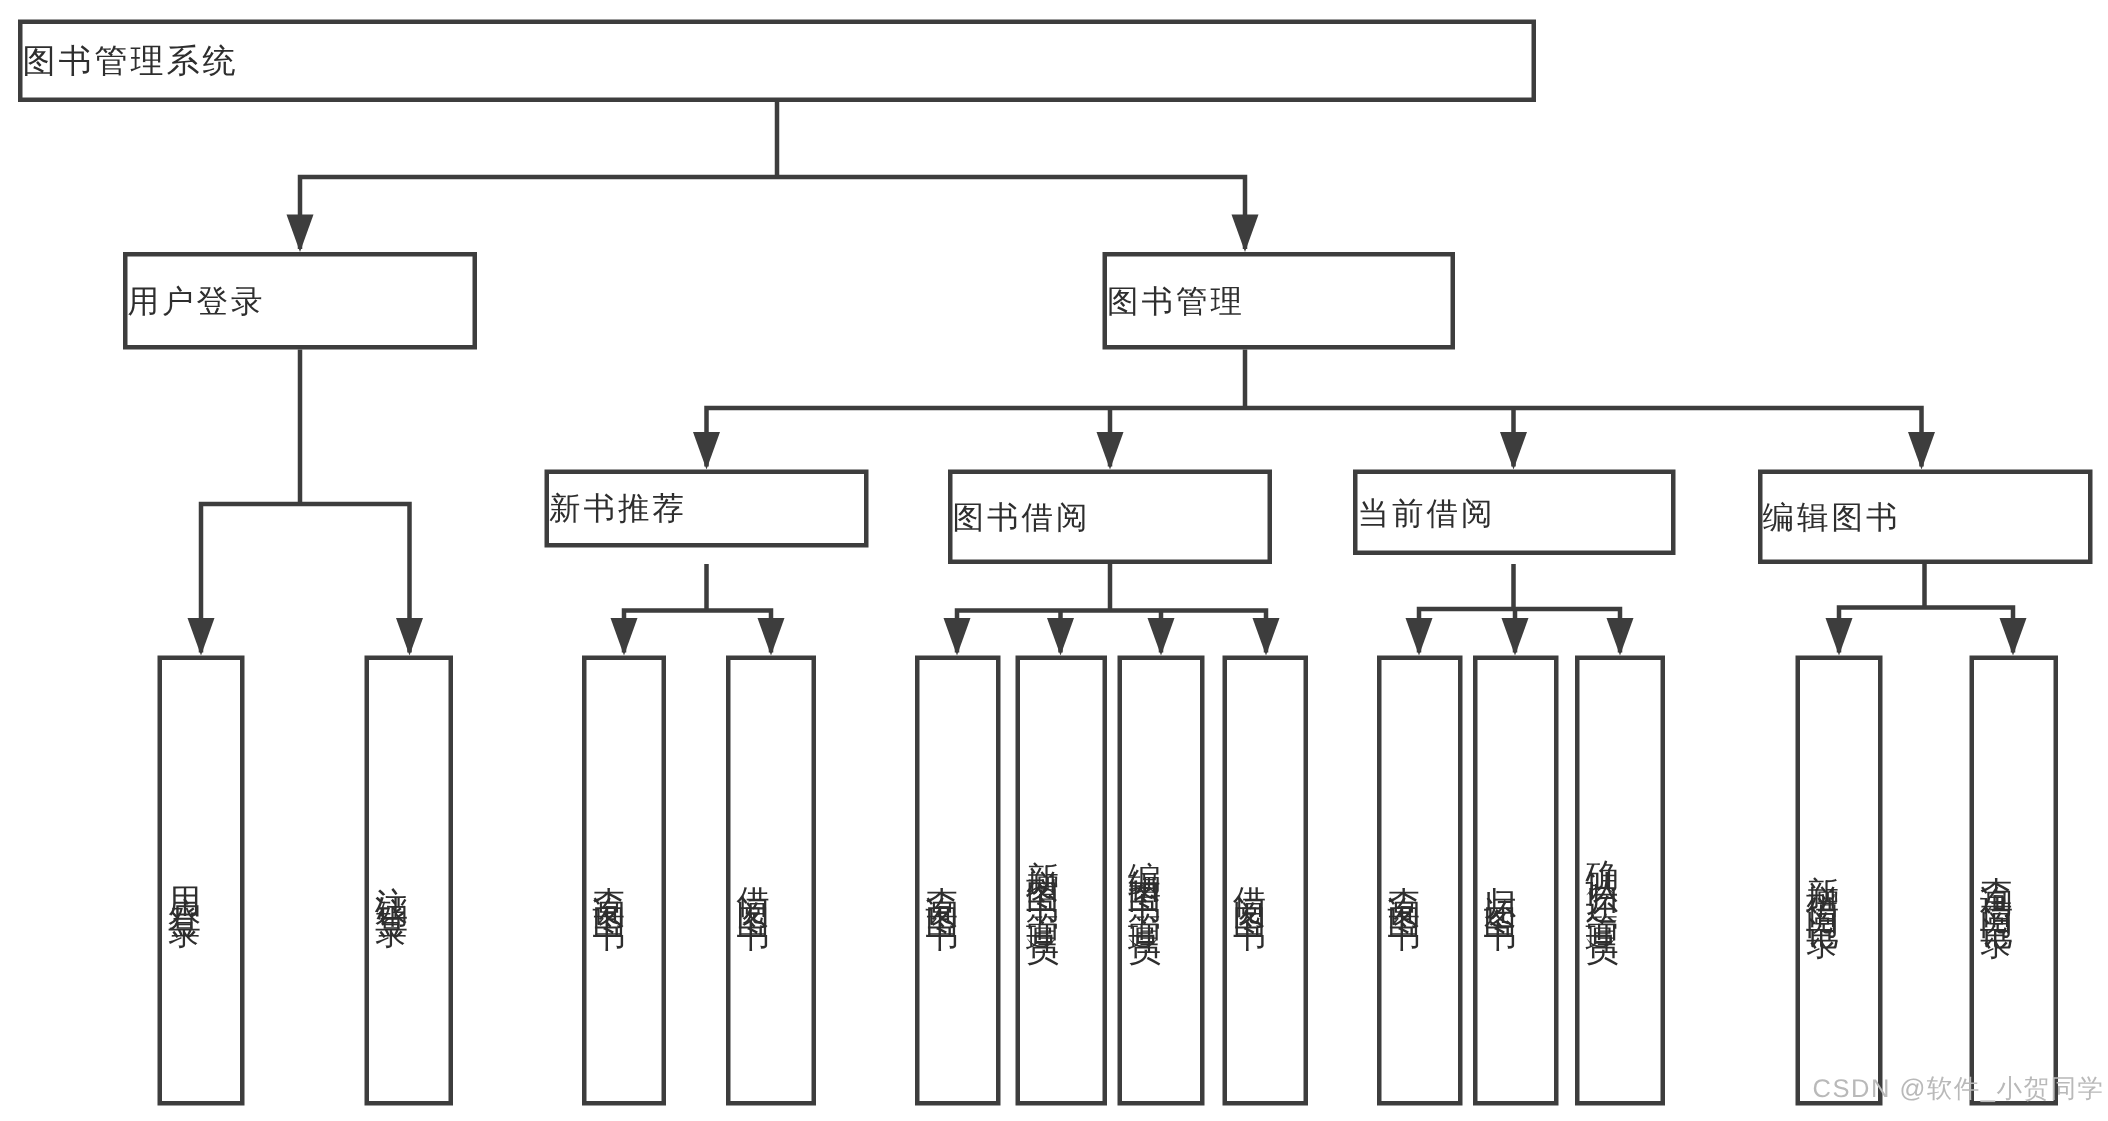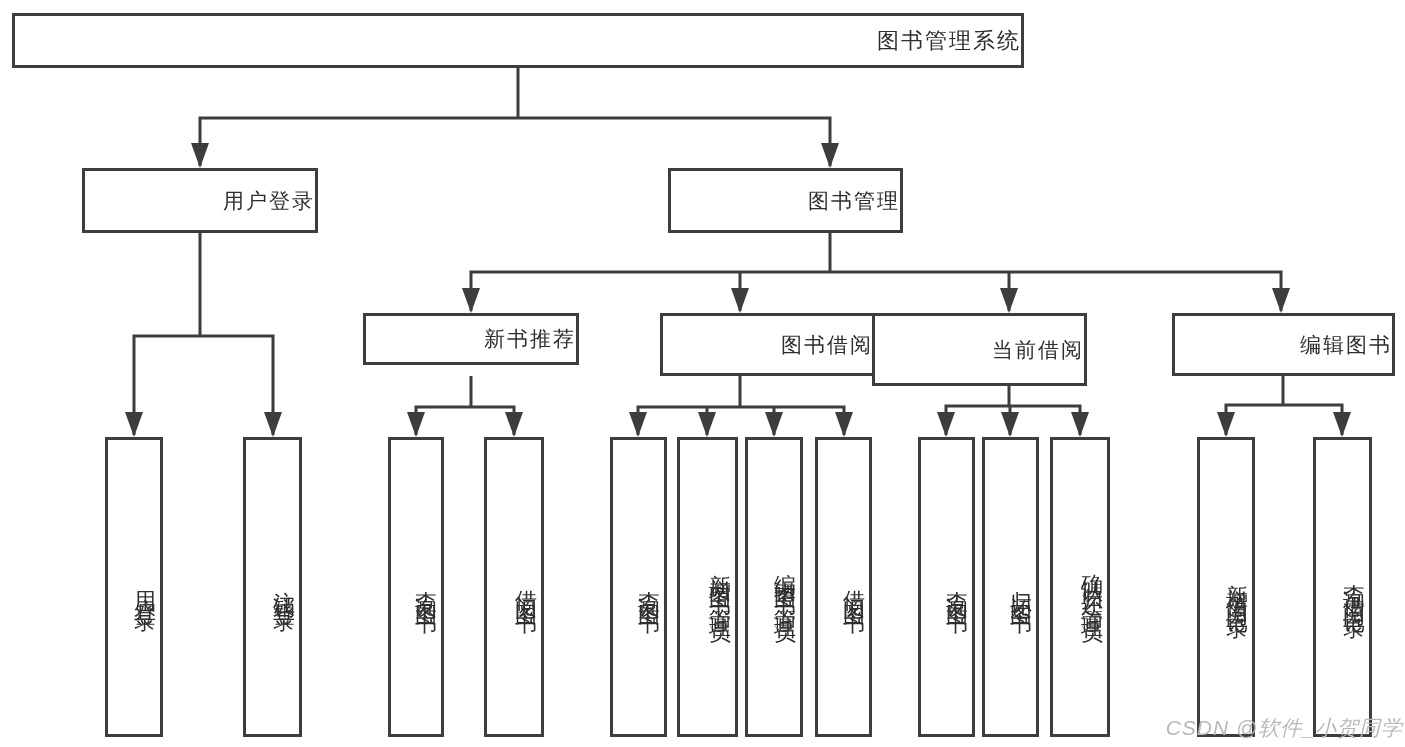--- a/index.html
+++ b/index.html
@@ -19,47 +19,46 @@
     overflow:hidden;
   }
   .connectors{
     position:absolute;left:0;top:0;width:1405px;height:747px;
     z-index:0;
   }
   .node{
     position:absolute;
     background:var(--box-fill);
     border:3px solid var(--line);
-    display:flex;align-items:center;justify-content:flex-end;
+    display:flex;align-items:center;justify-content:flex-start;
     z-index:1;
   }
   .hbox span{
     font-size:21px;
     letter-spacing:2px;
     color:var(--text);
     white-space:nowrap;
   }
   .hbox.root span{font-size:22px;}
   .vbox span{
     writing-mode:vertical-rl;
     text-orientation:mixed;
     font-size:22px;
     letter-spacing:7px;
     color:var(--text);
     white-space:nowrap;
   }
   .watermark{
     position:absolute;
     right:2px;top:714px;
-    font-size:21px;
+    font-size:17px;
     letter-spacing:1px;
     color:var(--watermark);
     z-index:5;
     white-space:nowrap;
-    font-style:italic;
   }
 </style>
 </head>
 <body>
 
 <div class="stage">
 
   <svg class="connectors" viewBox="0 0 1405 747" xmlns="http://www.w3.org/2000/svg">
     <g stroke="#3d3d3d" stroke-width="3" fill="none">
 
@@ -100,31 +99,31 @@
     </g>
   </svg>
 
   <div class="node hbox root" style="left:12px;top:13px;width:1012px;height:55px;">
     <span>图书管理系统</span>
   </div>
 
   <div class="node hbox" style="left:82px;top:168px;width:236px;height:65px;">
     <span>用户登录</span>
   </div>
-  <div class="node hbox" style="left:668px;top:168px;width:235px;height:65px;">
+  <div class="node hbox" style="left:735px;top:168px;width:235px;height:65px;">
     <span>图书管理</span>
   </div>
 
   <div class="node hbox" style="left:363px;top:313px;width:216px;height:52px;">
     <span>新书推荐</span>
   </div>
-  <div class="node hbox" style="left:632px;top:313px;width:216px;height:63px;margin-left:28px;">
+  <div class="node hbox" style="left:632px;top:313px;width:216px;height:63px;">
     <span>图书借阅</span>
   </div>
-  <div class="node hbox" style="left:872px;top:313px;width:215px;height:73px;">
+  <div class="node hbox" style="left:902px;top:313px;width:215px;height:57px;">
     <span>当前借阅</span>
   </div>
   <div class="node hbox" style="left:1172px;top:313px;width:223px;height:63px;">
     <span>编辑图书</span>
   </div>
 
   <div class="node vbox" style="left:105px;top:437px;width:58px;height:300px;">
     <span>用户登录</span>
   </div>
   <div class="node vbox" style="left:243px;top:437px;width:59px;height:300px;">

